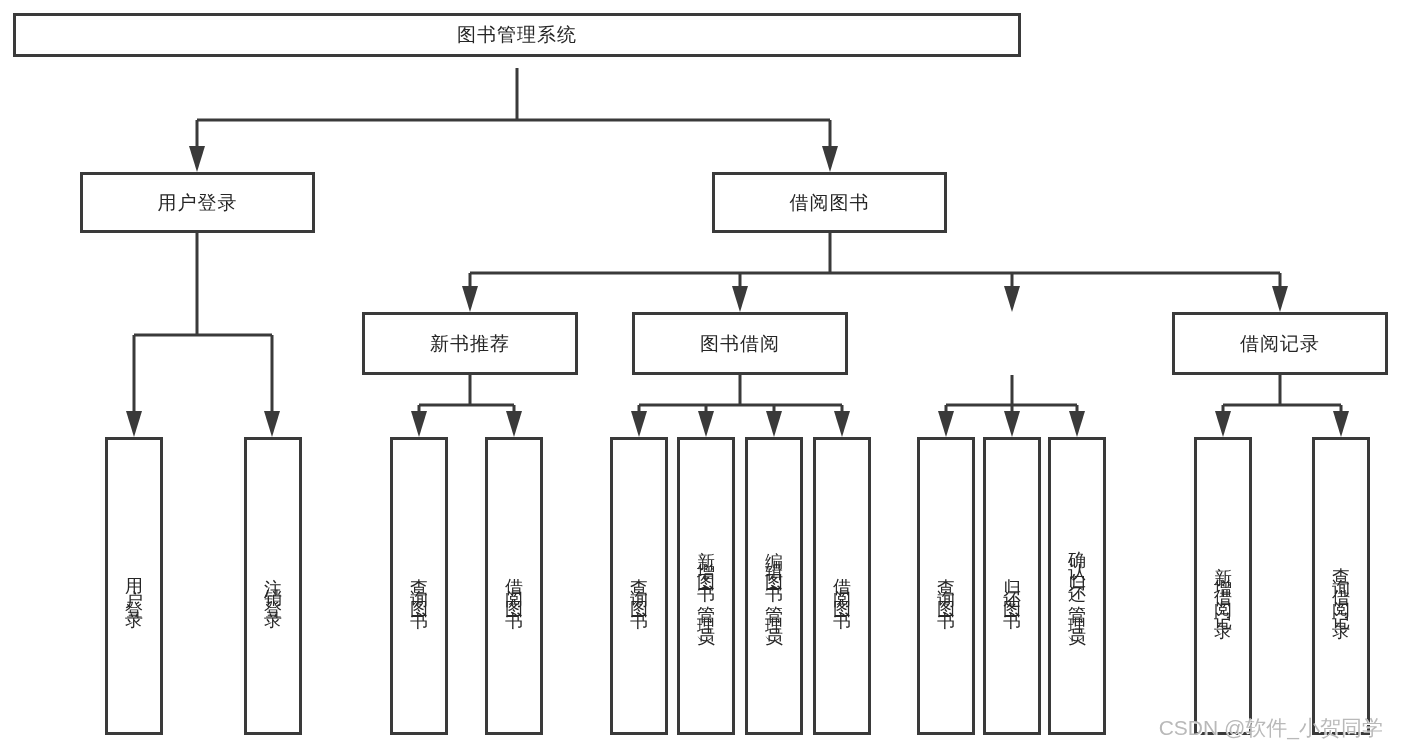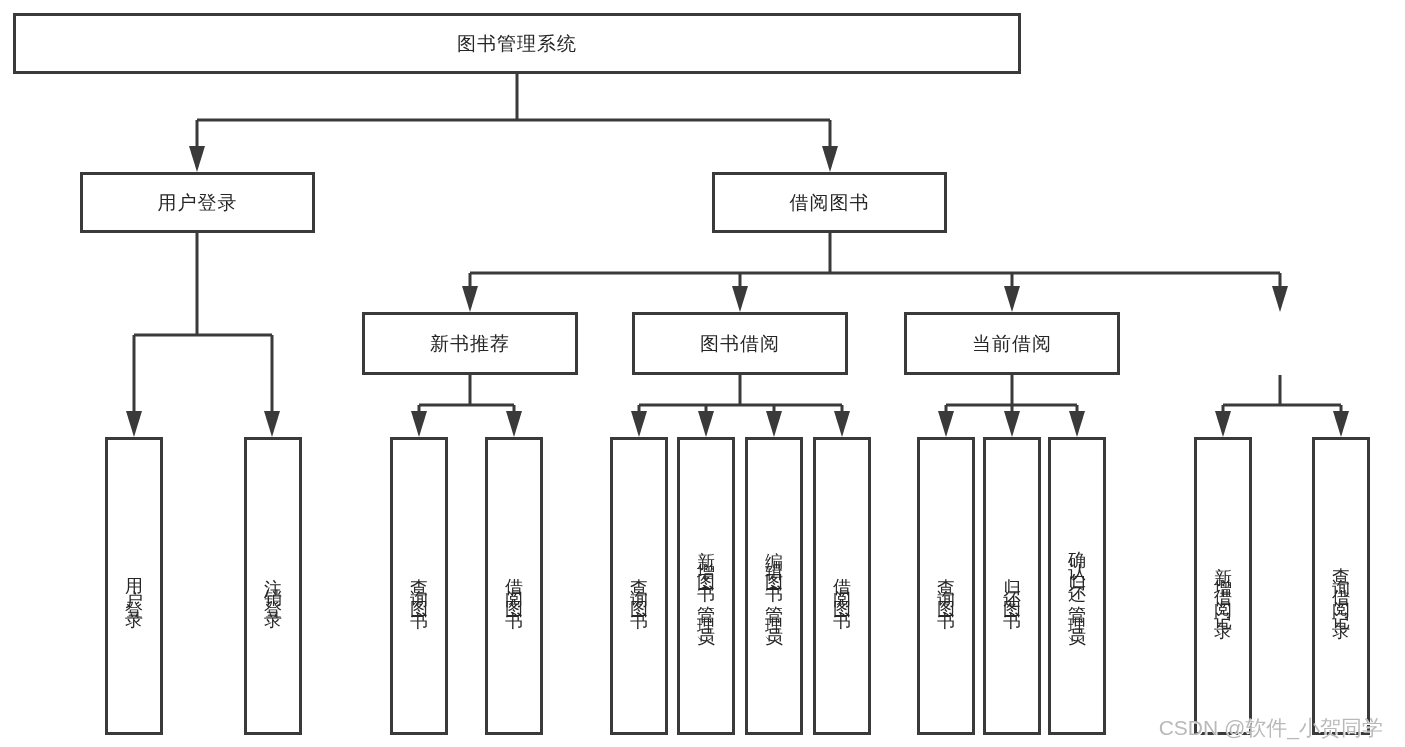--- a/index.html
+++ b/index.html
@@ -37,21 +37,21 @@
     justify-content: center;
     color: var(--text);
   }
   .node .lbl {
     font-size: 19px;
     letter-spacing: 1px;
     white-space: nowrap;
   }
 
   
-  .root-box  { left: 13px;   top: 13px;  width: 1008px; height: 61px; }
+  .root-box  { left: 13px;   top: 13px;  width: 1008px; height: 44px; }
   .l2-a      { left: 80px;   top: 172px; width: 235px;  height: 61px; }
   .l2-b      { left: 712px;  top: 172px; width: 235px;  height: 61px; }
   .l3-a      { left: 362px;  top: 312px; width: 216px;  height: 63px; }
   .l3-b      { left: 632px;  top: 312px; width: 216px;  height: 63px; }
   .l3-c      { left: 904px;  top: 312px; width: 216px;  height: 63px; }
   .l3-d      { left: 1172px; top: 312px; width: 216px;  height: 63px; }
 
   
   .leaf {
     top: 437px;
@@ -141,22 +141,22 @@
   <div class="node l2-b">
     <span class="lbl">借阅图书</span>
   </div>
 
   <div class="node l3-b">
     <span class="lbl">图书借阅</span>
   </div>
   <div class="node l3-a">
     <span class="lbl">新书推荐</span>
   </div>
-  <div class="node l3-c">
-    <span class="lbl">当前借阅</span>
+  <div class="node l3-d">
+    <span class="lbl">借阅记录</span>
   </div>
 
   <div class="node leaf leaf-1">
     <span class="lbl">用户登录</span>
   </div>
   <div class="node leaf leaf-2">
     <span class="lbl">注销登录</span>
   </div>
 
   <div class="node leaf leaf-3">

